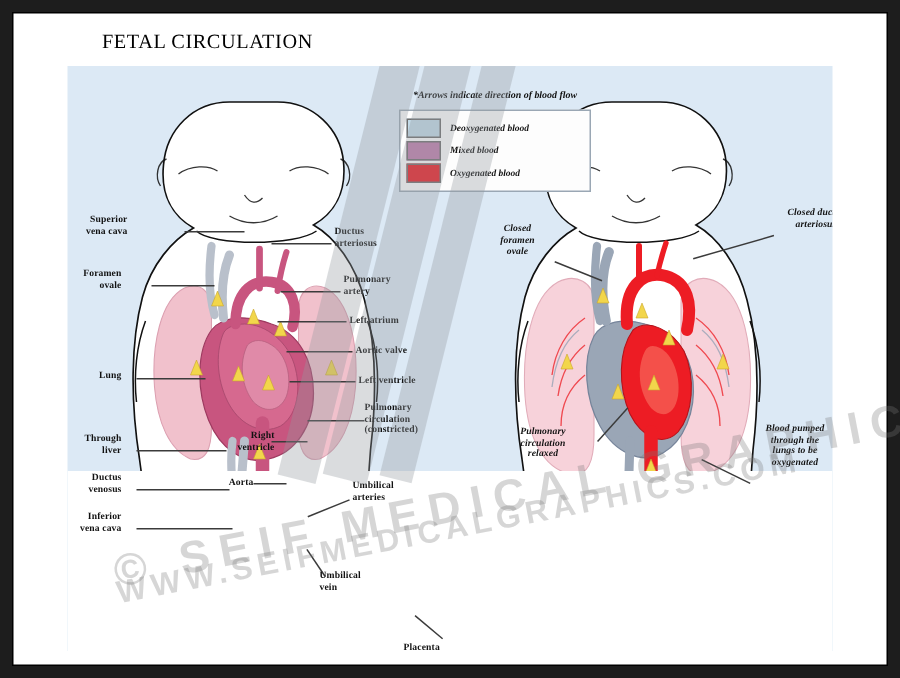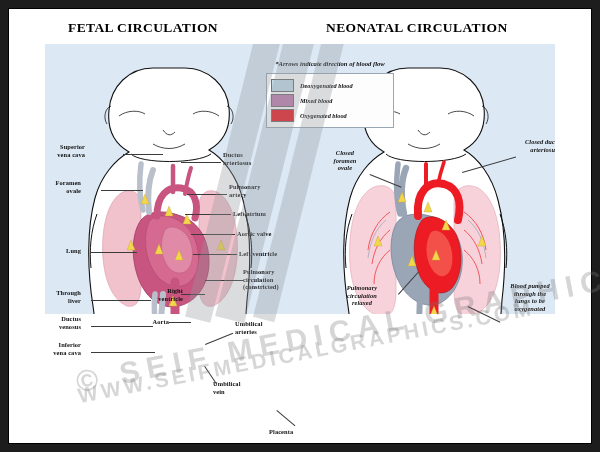--- a/index.html
+++ b/index.html
@@ -1,21 +1,21 @@
 <!DOCTYPE html>
 <html><head>
 <meta charset="utf-8">
 <style>
   html,body{margin:0;padding:0;background:#2b2b2b;}
   body{font-family:"Liberation Serif",serif;}
   #root{position:relative;width:600px;height:452px;background:#1d1d1d;overflow:hidden;}
   #card{position:absolute;left:8px;top:8px;width:584px;height:436px;background:#ffffff;
         box-shadow:0 0 0 1px #000 inset;}
   #titles{position:absolute;left:0;top:0;width:584px;height:36px;}
-  .ttl{position:absolute;top:12px;font-weight:bold;font-size:13.5px;letter-spacing:.4px;color:#000;
+  .ttl{position:absolute;top:12px;font-weight:normal;font-size:13.5px;letter-spacing:.4px;color:#000;
        font-family:"Liberation Serif",serif;white-space:nowrap;}
   #ttl-left{left:60px;}
   #ttl-right{left:318px;}
   #stage{position:absolute;left:37px;top:36px;width:510px;height:390px;background:#dce9f5;overflow:hidden;}
   .panel{position:absolute;top:0;width:255px;height:390px;}
   #panel-fetal{left:0;}
   #panel-neonatal{left:255px;}
   .wash{position:absolute;left:0;bottom:0;width:255px;height:120px;background:#fff;}
   svg{display:block;overflow:visible;}
   .lbl{position:absolute;font-family:"Liberation Serif",serif;font-weight:bold;font-size:6.4px;
@@ -37,21 +37,20 @@
   .wmband{position:absolute;background:rgba(148,152,158,.34);pointer-events:none;}
 </style>
 </head>
 <body>
 
 <div id="root">
   <div id="card">
 
     <div id="titles">
       <div class="ttl" id="ttl-left">FETAL CIRCULATION</div>
-      <div class="ttl" id="ttl-right">NEONATAL CIRCULATION</div>
     </div>
 
     <div id="stage" style="background: rgb(220, 233, 245);">
 
       <div class="panel" id="panel-fetal">
         <div class="wash"></div>
 
         <svg width="255" height="390" viewBox="0 0 255 390">
 
           <g fill="#ffffff" stroke="#111" stroke-width="1.1">

